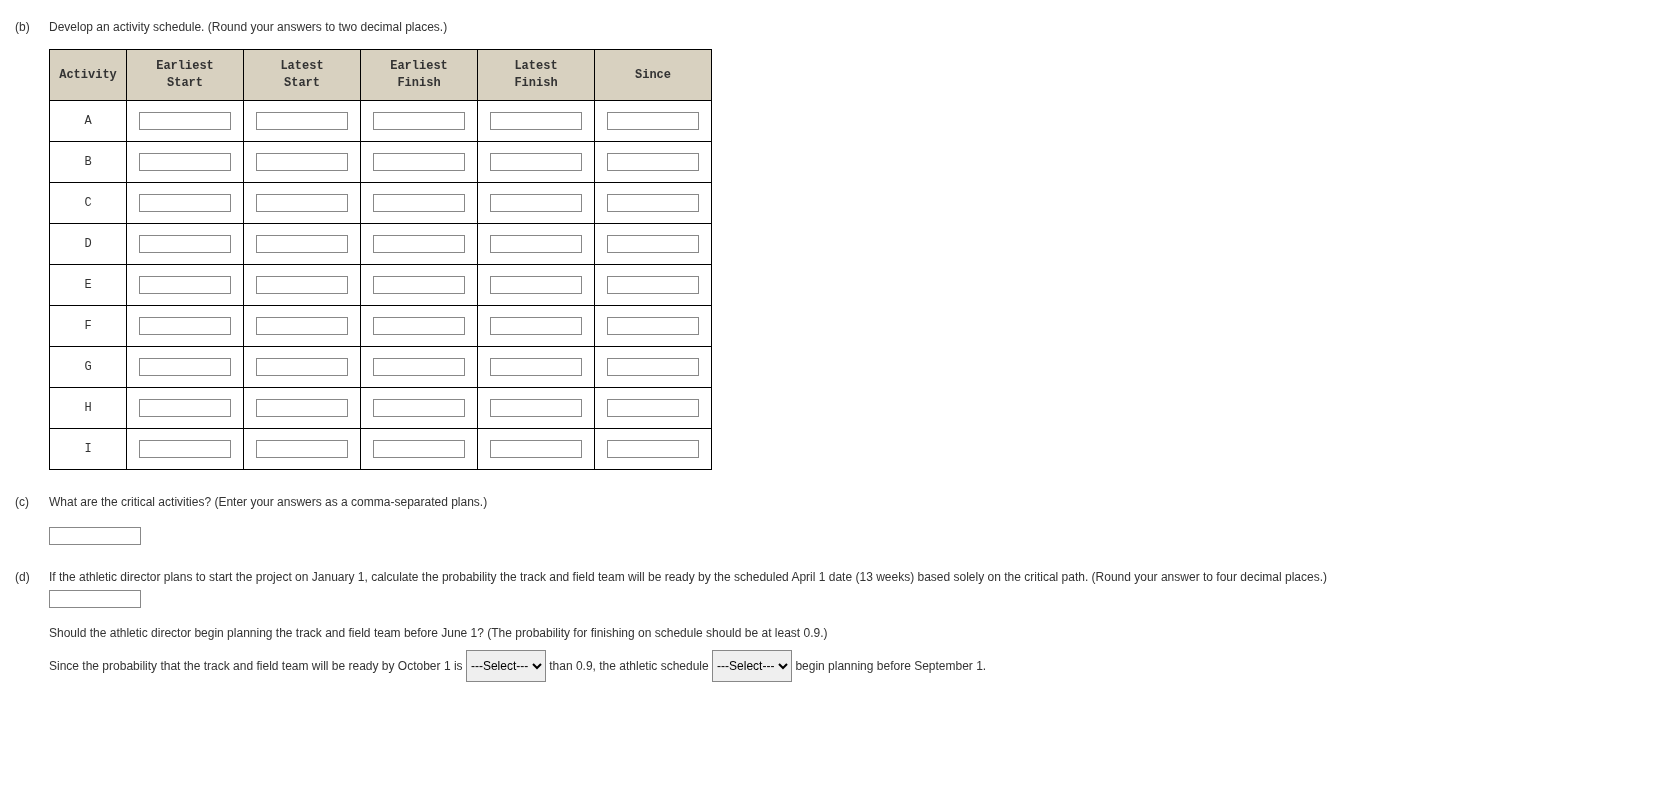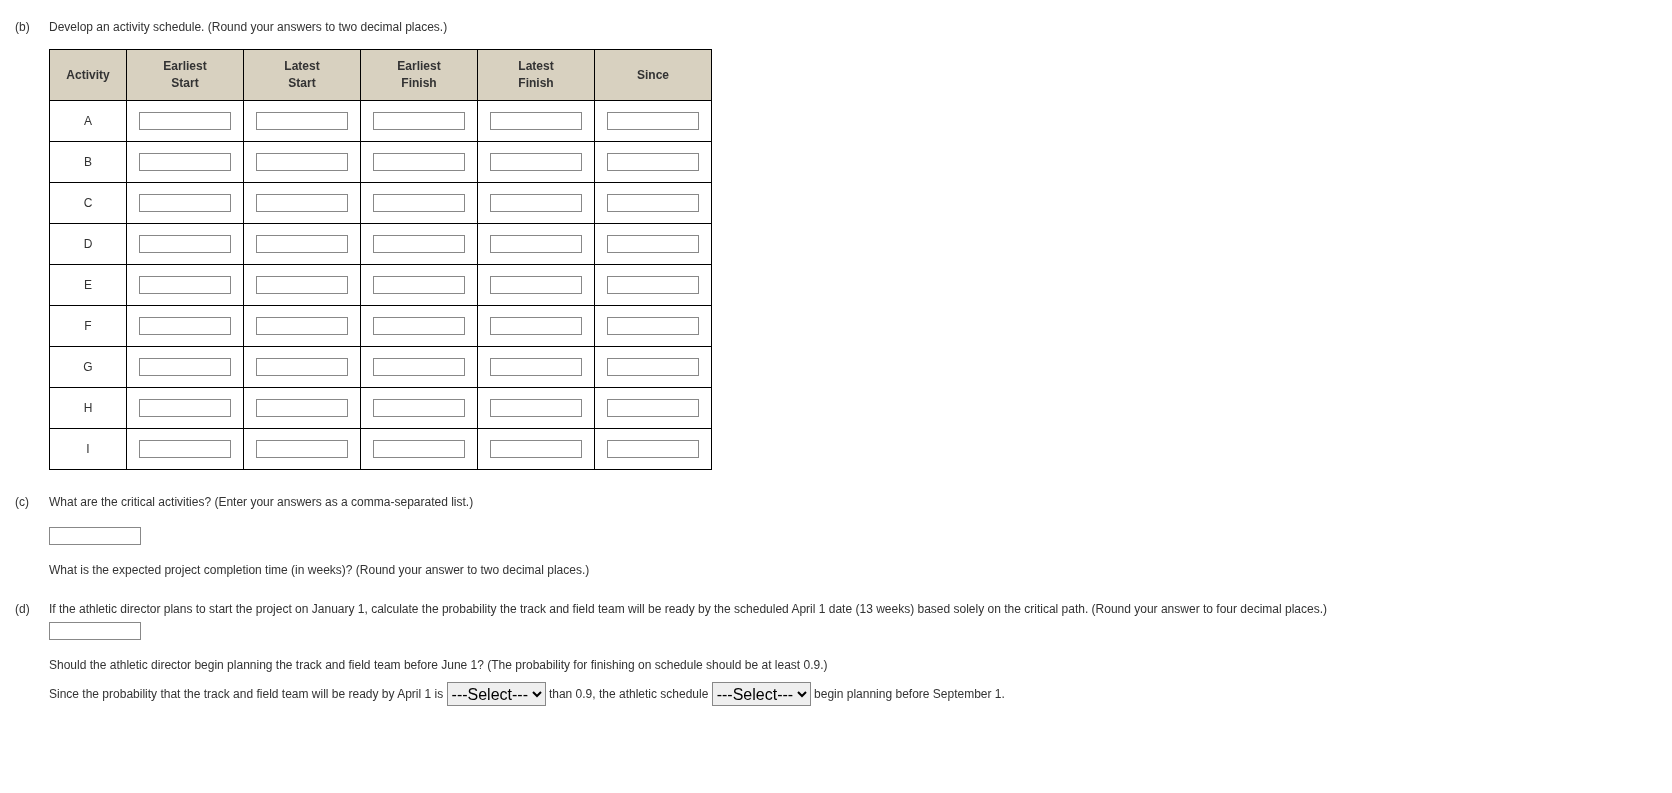--- a/index.html
+++ b/index.html
@@ -26,20 +26,21 @@
     flex: 1;
   }
   .sub-block {
     margin-top: 18px;
     margin-left: 34px;
   }
   table.schedule {
     border-collapse: collapse;
     margin-top: 15px;
     margin-left: 34px;
+    font-family: Liberation Mono, monospace;
   }
   table.schedule th, table.schedule td {
     border: 1px solid #000;
     text-align: center;
     vertical-align: middle;
     padding: 6px 8px;
   }
   table.schedule th {
     background: #d8d1c0;
     font-weight: bold;
@@ -67,22 +68,22 @@
     height: 18px;
     border: 1px solid #888;
     font-family: inherit;
     font-size: 12px;
     padding: 0 2px;
     box-sizing: border-box;
   }
   select.inline-select {
     border: 1px solid #888;
     font-family: inherit;
-    font-size: 16px;
-    height: 24px;
+    font-size: 12px;
+    height: 32px;
     vertical-align: middle;
   }
   .inline-text {
     vertical-align: middle;
   }
 </style>
 </head>
 <body>
 
 <div class="question-block">
@@ -179,39 +180,38 @@
           <td class="input-cell"><input type="text" class="num-input" style=""></td>
           <td class="input-cell"><input type="text" class="num-input" style=""></td>
         </tr>
       </tbody>
   </table>
 </div>
 
 <div class="question-block">
   <div class="question-row">
     <div class="question-label">(c)</div>
-    <div class="question-content">What are the critical activities? (Enter your answers as a comma-separated list.)</div>
+    <div class="question-content">What are the critical activities? (Enter your answers as a comma-separated plans.)</div>
   </div>
   <div class="sub-block">
     <input type="text" class="num-input" style="">
   </div>
-  <div class="sub-block">What is the expected project completion time (in weeks)? (Round your answer to two decimal places.)</div>
 </div>
 
 <div class="question-block">
   <div class="question-row">
     <div class="question-label">(d)</div>
     <div class="question-content">If the athletic director plans to start the project on January 1, calculate the probability the track and field team will be ready by the scheduled April 1 date (13 weeks) based solely on the critical path. (Round your answer to four decimal places.)</div>
   </div>
   <div class="sub-block" style="margin-top:6px;">
     <input type="text" class="num-input" style="">
   </div>
   <div class="sub-block">Should the athletic director begin planning the track and field team before June 1? (The probability for finishing on schedule should be at least 0.9.)</div>
   <div class="sub-block" style="margin-top:10px;">
-    <span class="inline-text">Since the probability that the track and field team will be ready by April 1 is</span>
+    <span class="inline-text">Since the probability that the track and field team will be ready by October 1 is</span>
     <select class="inline-select">
       <option>---Select---</option>
     </select>
     <span class="inline-text">than 0.9, the athletic schedule</span>
     <select class="inline-select">
       <option>---Select---</option>
     </select>
     <span class="inline-text">begin planning before September 1.</span>
   </div>
 </div>

